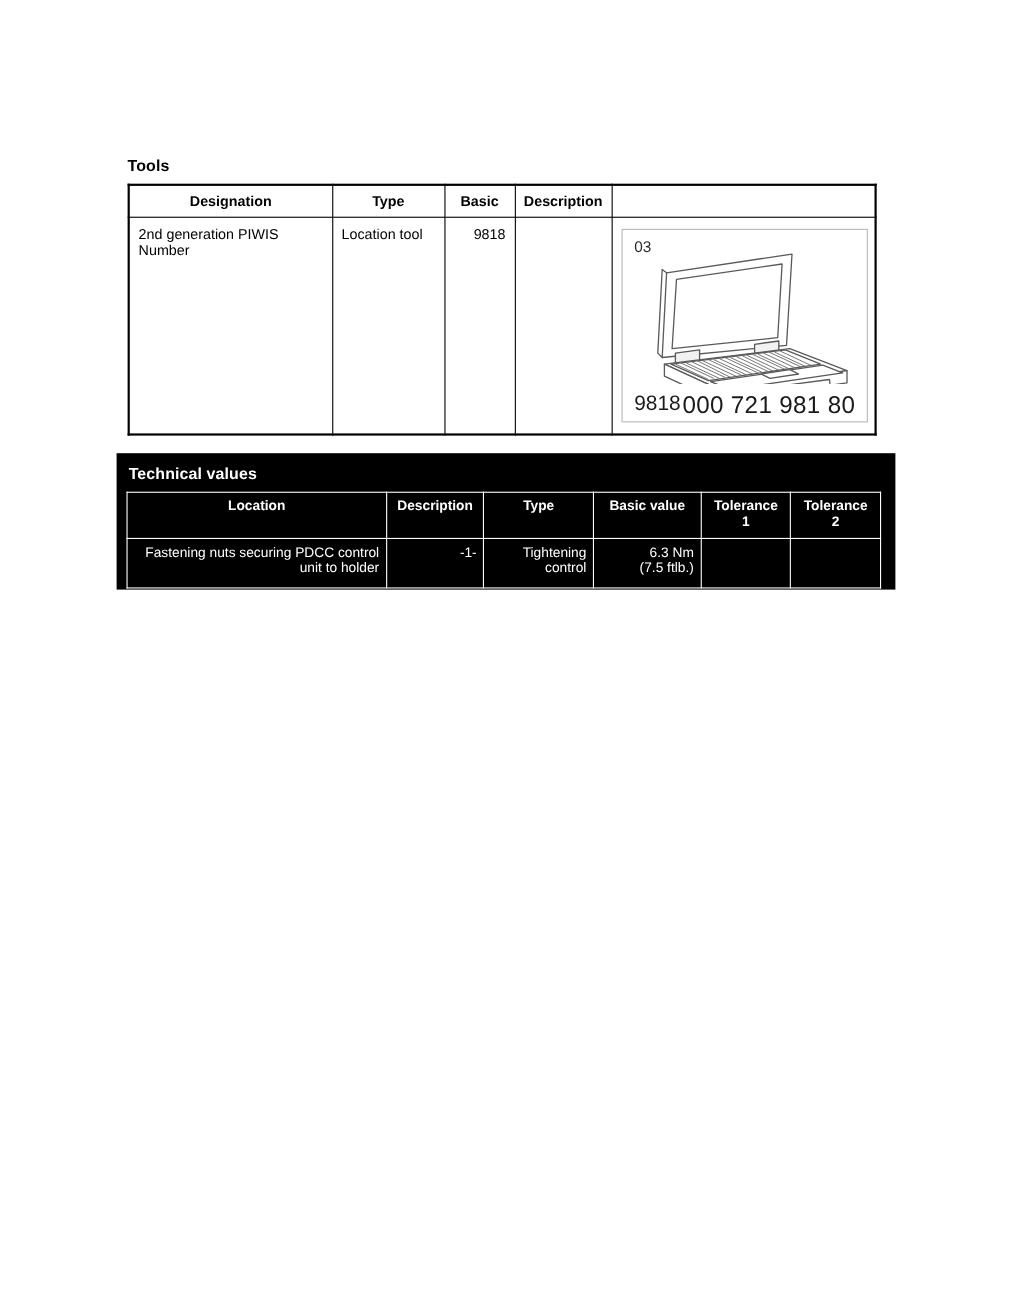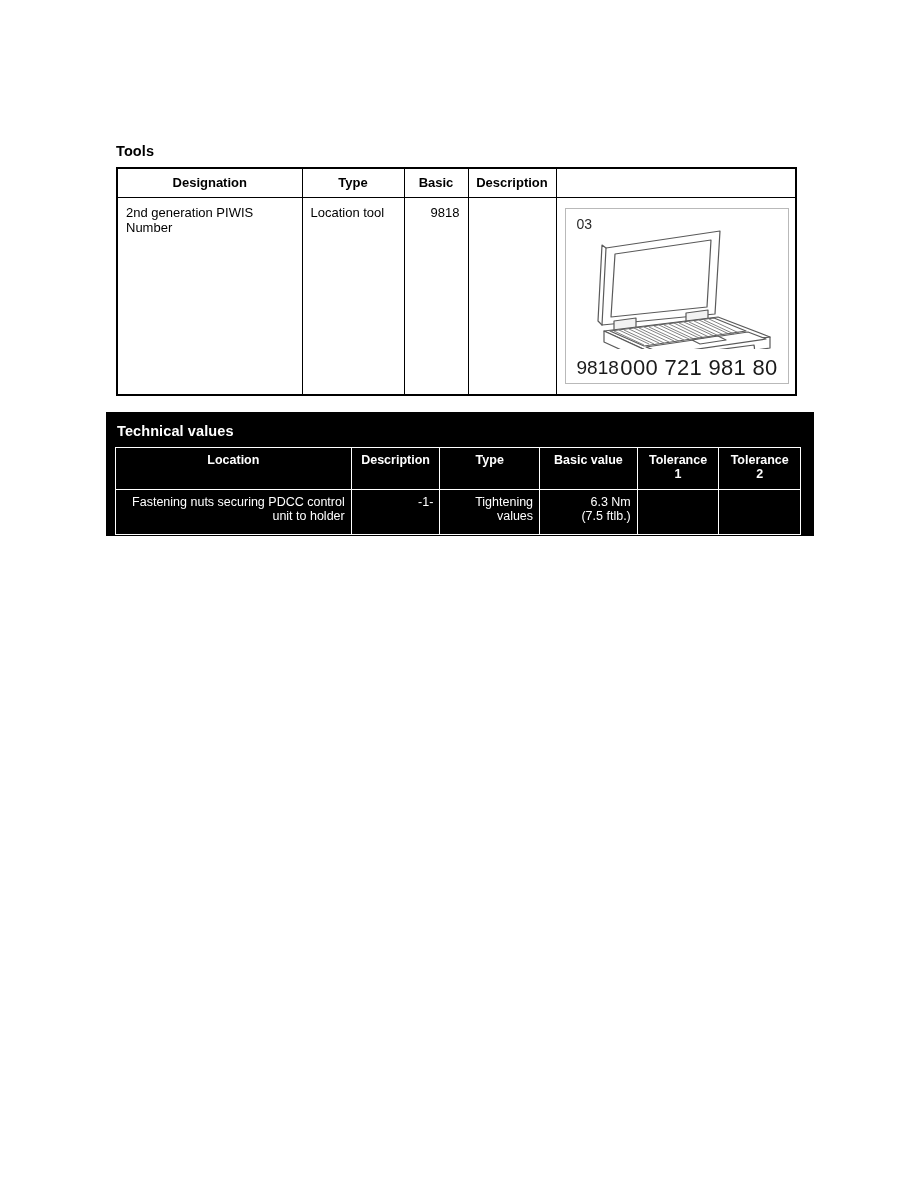--- a/index.html
+++ b/index.html
@@ -295,21 +295,21 @@
           <th>
             <span>Tolerance</span><br>
             <span>2</span>
           </th>
         </tr>
       </thead>
       <tbody>
         <tr>
           <td>Fastening nuts securing PDCC control unit to holder</td>
           <td>-1-</td>
-          <td>Tightening values</td>
+          <td>Tightening control</td>
           <td class="tv-right">
             <span class="nowrap">6.3 Nm</span><br>
             <span class="nowrap">(7.5 ftlb.)</span>
           </td>
           <td></td>
           <td></td>
         </tr>
       </tbody>
     </table>
   </div>

